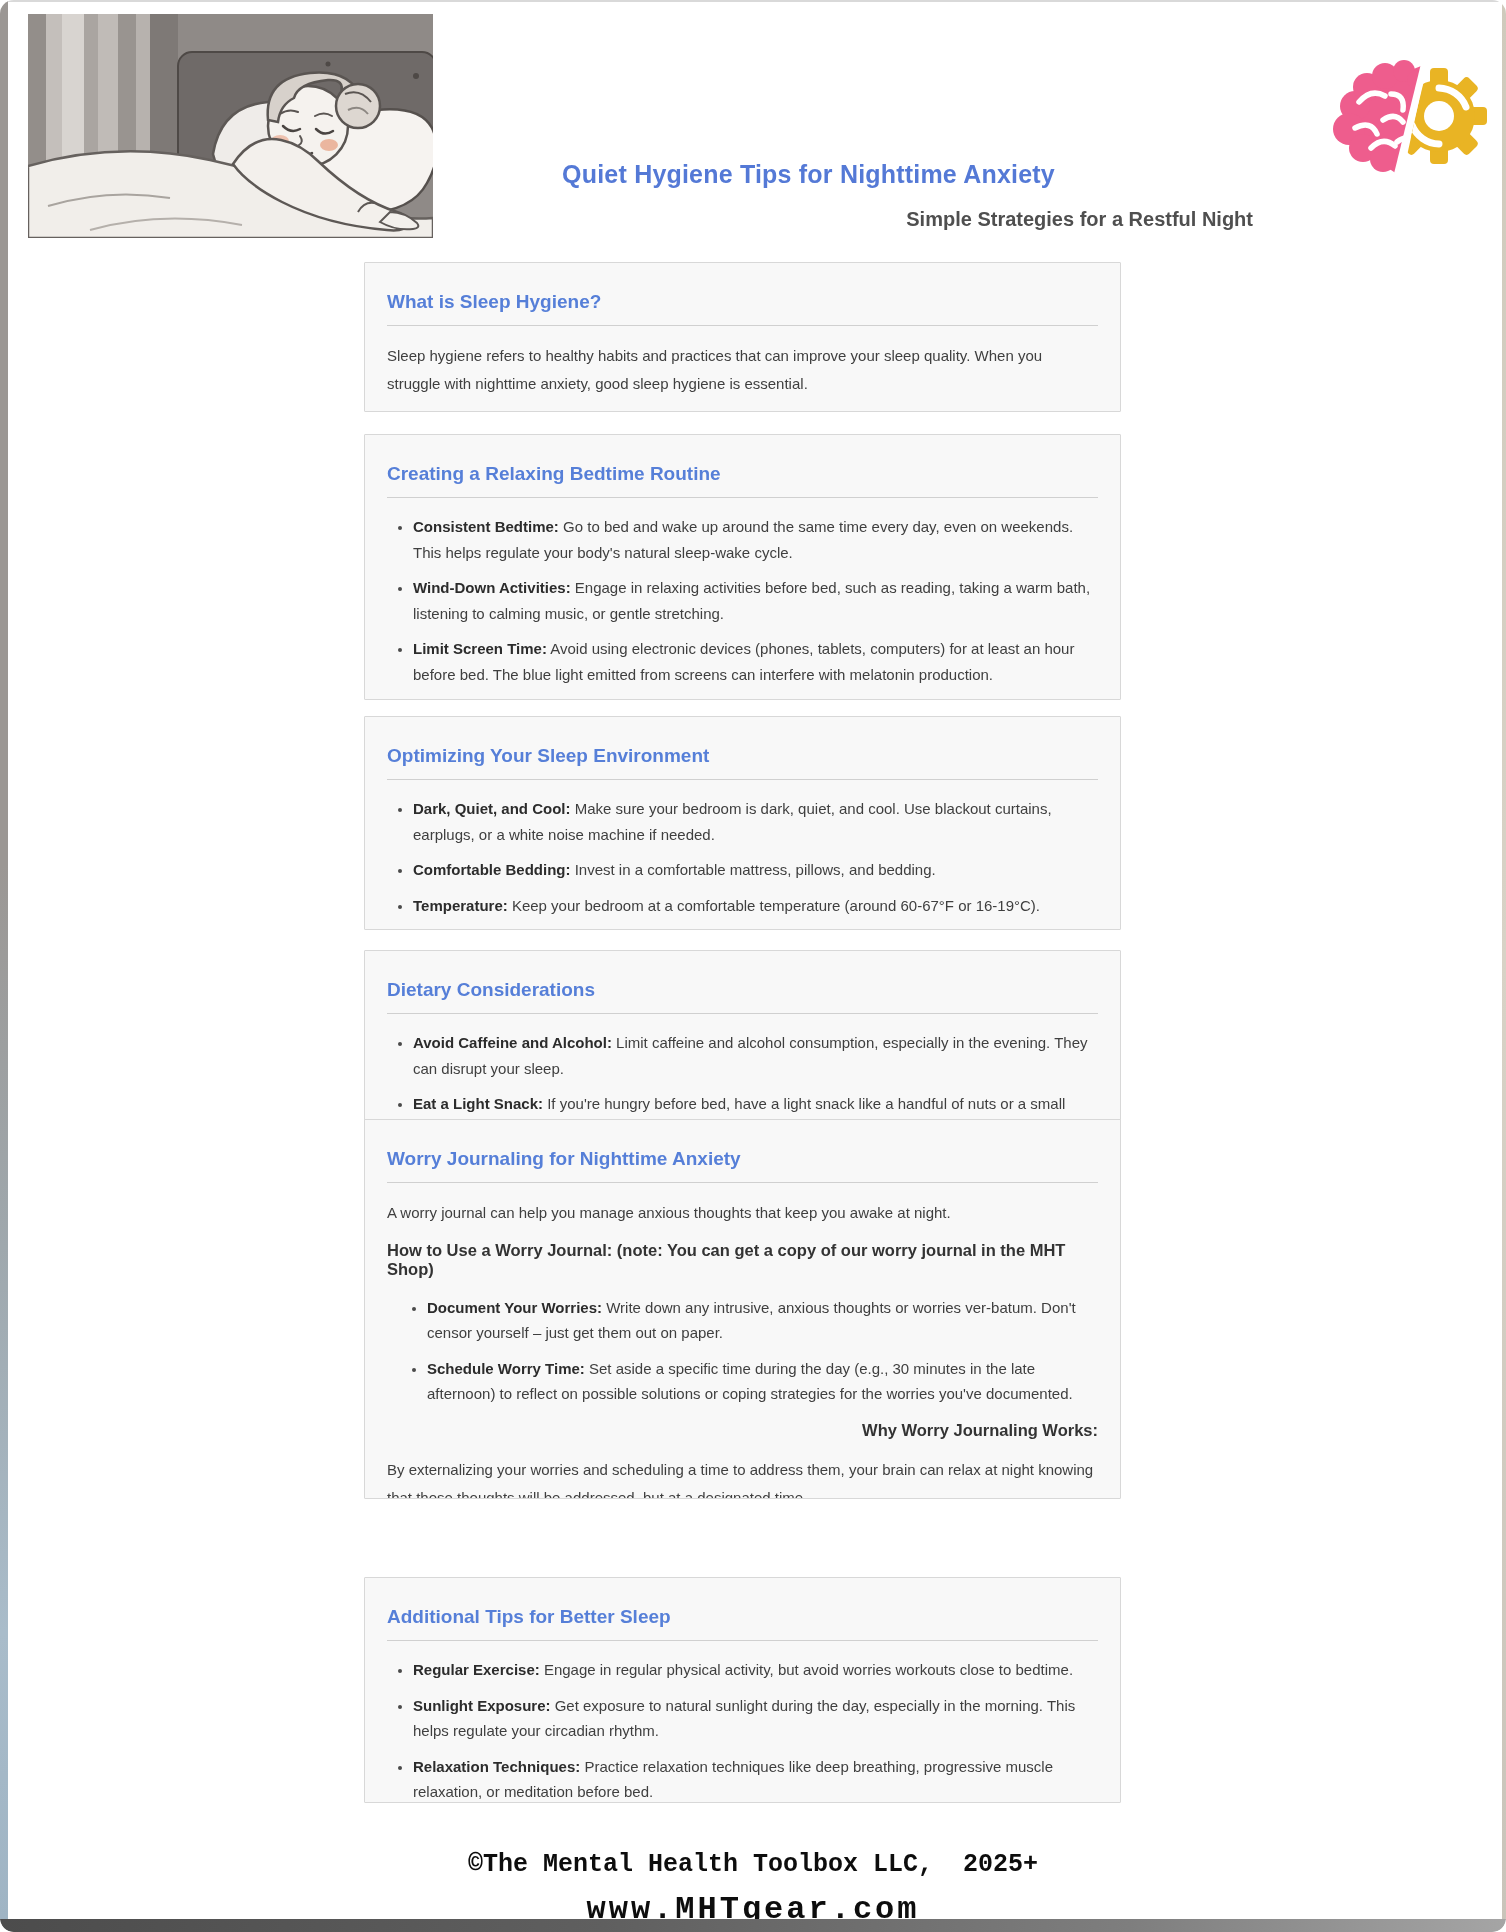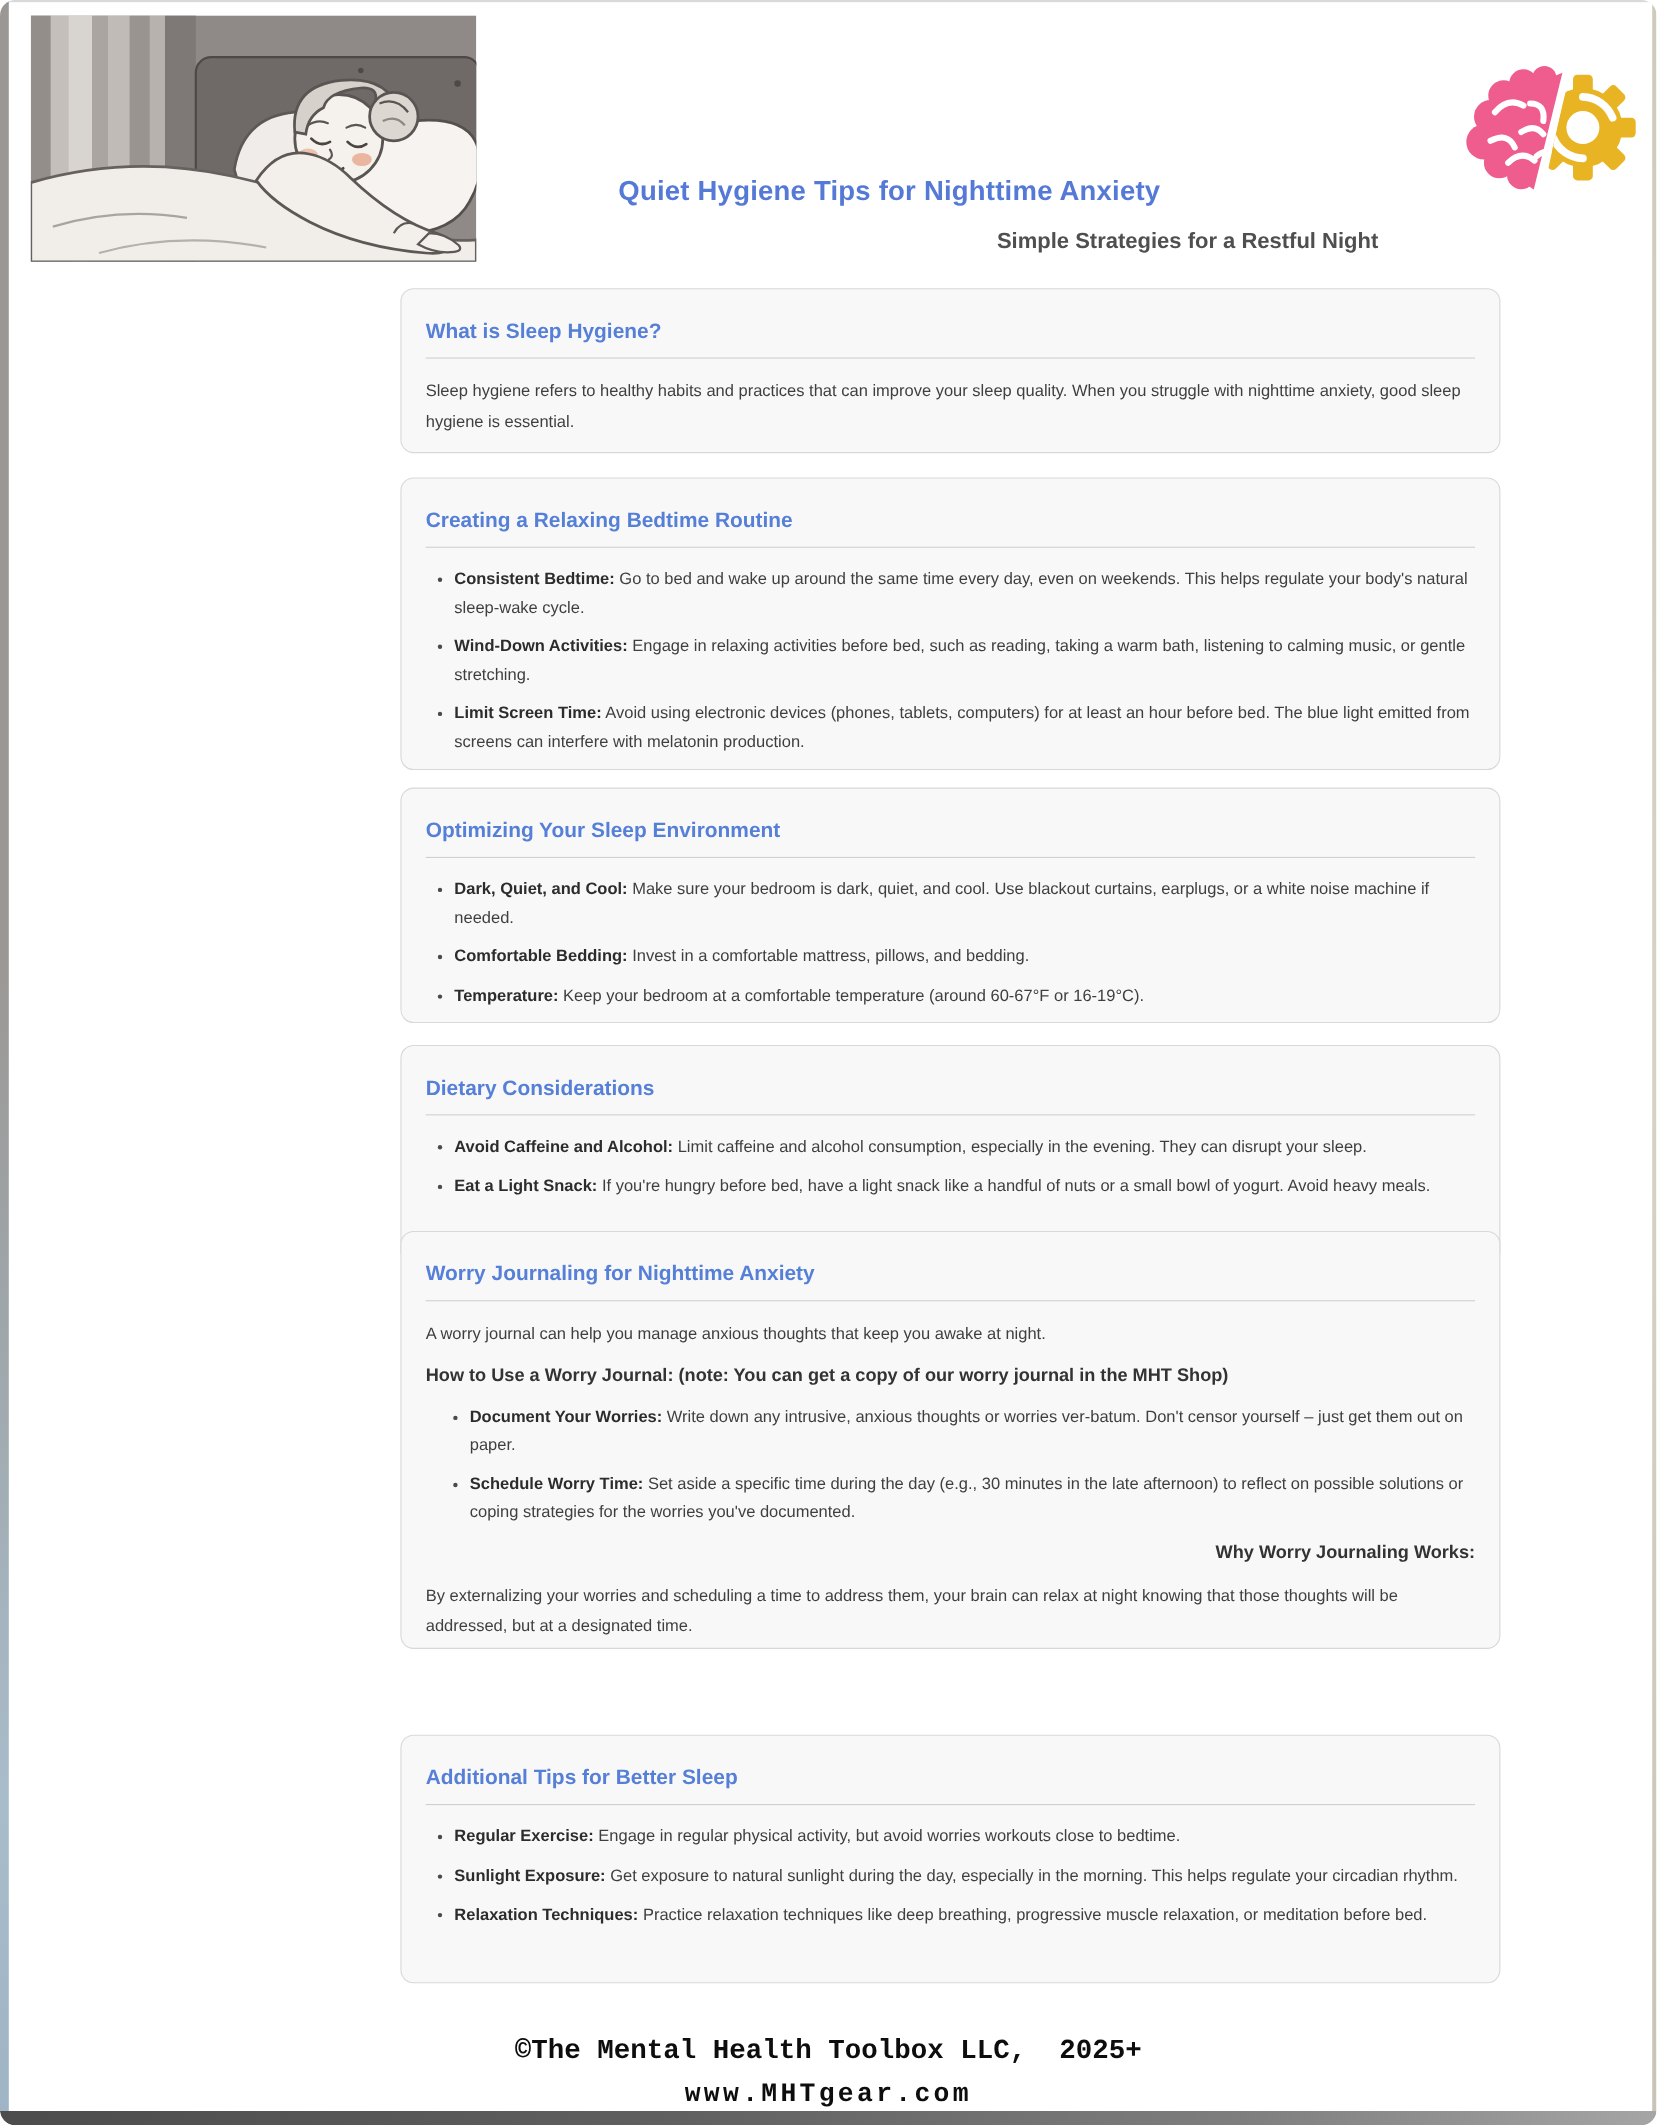--- a/index.html
+++ b/index.html
@@ -34,22 +34,22 @@
   }
   .page-title{
     position:absolute;left:364px;top:160px;width:889px;text-align:center;
     font-size:25px;font-weight:bold;color:#5479d6;letter-spacing:.2px;
   }
   .page-subtitle{
     position:absolute;left:364px;top:208px;width:889px;text-align:right;
     font-size:20px;font-weight:bold;color:#4f4f4f;
   }
   .card{
-    position:absolute;left:364px;width:1000px;box-sizing:border-box;
-    background:#f8f8f8;border:1px solid #d8d8d8;border-radius:12px;
+    position:absolute;left:364px;width:757px;box-sizing:border-box;
+    background:#f8f8f8;border:1px solid #d8d8d8;border-radius:1px;
     padding:18px 22px 0 22px;overflow:hidden;
   }
   .card h2{
     margin:10px 0 0 0;font-size:19px;font-weight:bold;color:#567fd8;
   }
   .card hr{
     border:none;border-top:1px solid #d0d0d0;margin:12px 0 16px 0;
   }
   .card p{
     margin:0 0 14px 0;font-size:15px;line-height:1.85;color:#3f3f3f;
@@ -72,21 +72,21 @@
   #card-4{top:950px;height:200px;}
   #card-5{top:1119px;height:380px;}
   #card-6{top:1577px;height:226px;}
   .footer-line1{
     position:absolute;left:0;top:1850px;width:1506px;text-align:center;
     font-family:"Liberation Mono", monospace;font-size:25px;font-weight:bold;
     color:#0d0d0d;white-space:pre;
   }
   .footer-line2{
     position:absolute;left:0;top:1891px;width:1506px;text-align:center;
-    font-family:"Liberation Mono", monospace;font-size:24px;font-weight:bold;
+    font-family:"Liberation Mono", monospace;font-size:32px;font-weight:bold;
     color:#0d0d0d;letter-spacing:3px;
   }
 </style>
 </head>
 <body>
 
 <div class="page">
 
   <svg class="hero" viewBox="0 0 405 224" aria-hidden="true">
     <rect width="405" height="224" fill="#8f8a87"></rect>

